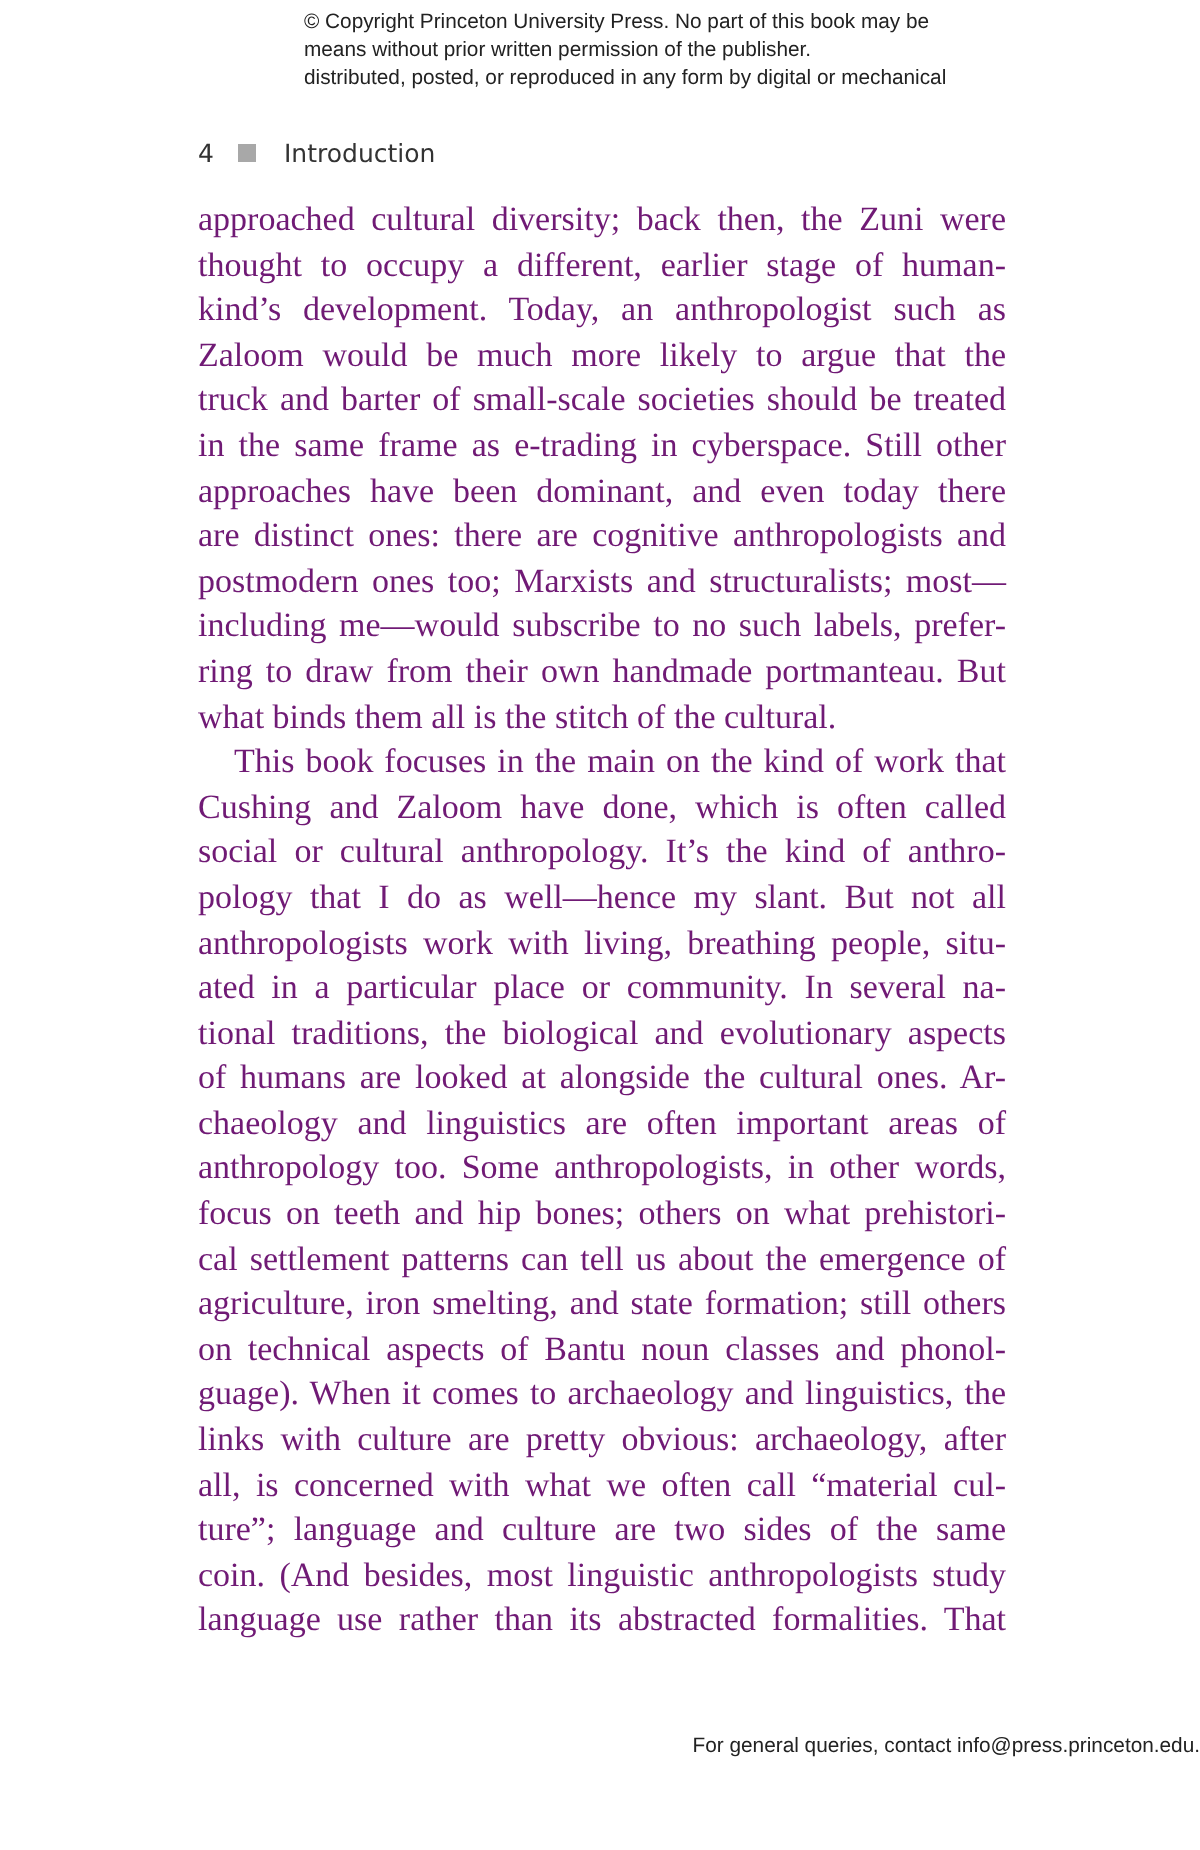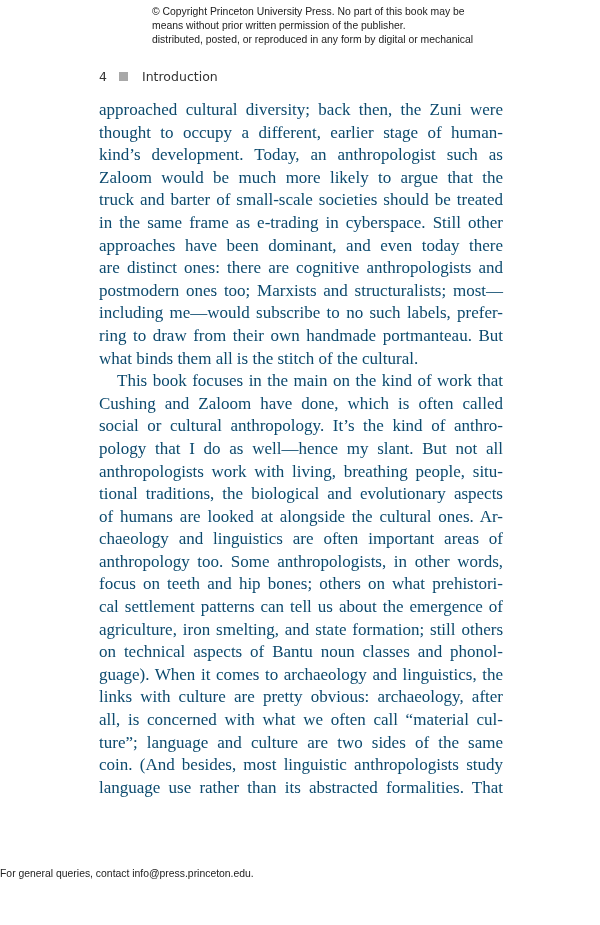--- a/index.html
+++ b/index.html
@@ -13,27 +13,27 @@
     .running-head {
       position: absolute; left: 99px; top: 69px;
       font-family: "DejaVu Sans", sans-serif; font-size: 12.5px; color: #333;
       display: flex; align-items: center;
     }
     .page-num { width: 20px; }
     .square { width: 9px; height: 9px; background: #a8a8a8; margin-right: 14px; display: inline-block; }
     .body-text {
       position: absolute; left: 99px; top: 99px; width: 404px;
       font-family: "Liberation Serif", serif; font-size: 17px; line-height: 22.6px;
-      color: #0c4a6e;
+      color: #701a75;
     }
     .line { display: block; white-space: nowrap; text-align: justify; text-align-last: justify; height: 22.6px; }
     .line.last { text-align-last: left; }
     .line.indent { padding-left: 18px; }
     .footer {
-      position: absolute; left: 0; top: 868px; width: 600px; text-align: left;
+      position: absolute; left: 0; top: 868px; width: 600px; text-align: right;
       font-family: "Liberation Sans", sans-serif; font-size: 10.4px; color: #222;
     }
   </style>
 </head>
 <body>
 
 <div class="copyright">
   <span>© Copyright Princeton University Press. No part of this book may be</span>
   <span>means without prior written permission of the publisher.</span>
   <span>distributed, posted, or reproduced in any form by digital or mechanical</span>
@@ -56,20 +56,21 @@
   <span class="line">are distinct ones: there are cognitive anthropologists and</span>
   <span class="line">postmodern ones too; Marxists and structuralists; most—</span>
   <span class="line">including me—would subscribe to no such labels, prefer-</span>
   <span class="line">ring to draw from their own handmade portmanteau. But</span>
   <span class="line last">what binds them all is the stitch of the cultural.</span>
   <span class="line indent">This book focuses in the main on the kind of work that</span>
   <span class="line">Cushing and Zaloom have done, which is often called</span>
   <span class="line">social or cultural anthropology. It’s the kind of anthro-</span>
   <span class="line">pology that I do as well—hence my slant. But not all</span>
   <span class="line">anthropologists work with living, breathing people, situ-</span>
+  <span class="line">ated in a particular place or community. In several na-</span>
   <span class="line">tional traditions, the biological and evolutionary aspects</span>
   <span class="line">of humans are looked at alongside the cultural ones. Ar-</span>
   <span class="line">chaeology and linguistics are often important areas of</span>
   <span class="line">anthropology too. Some anthropologists, in other words,</span>
   <span class="line">focus on teeth and hip bones; others on what prehistori-</span>
   <span class="line">cal settlement patterns can tell us about the emergence of</span>
   <span class="line">agriculture, iron smelting, and state formation; still others</span>
   <span class="line">on technical aspects of Bantu noun classes and phonol-</span>
   <span class="line">guage). When it comes to archaeology and linguistics, the</span>
   <span class="line">links with culture are pretty obvious: archaeology, after</span>

